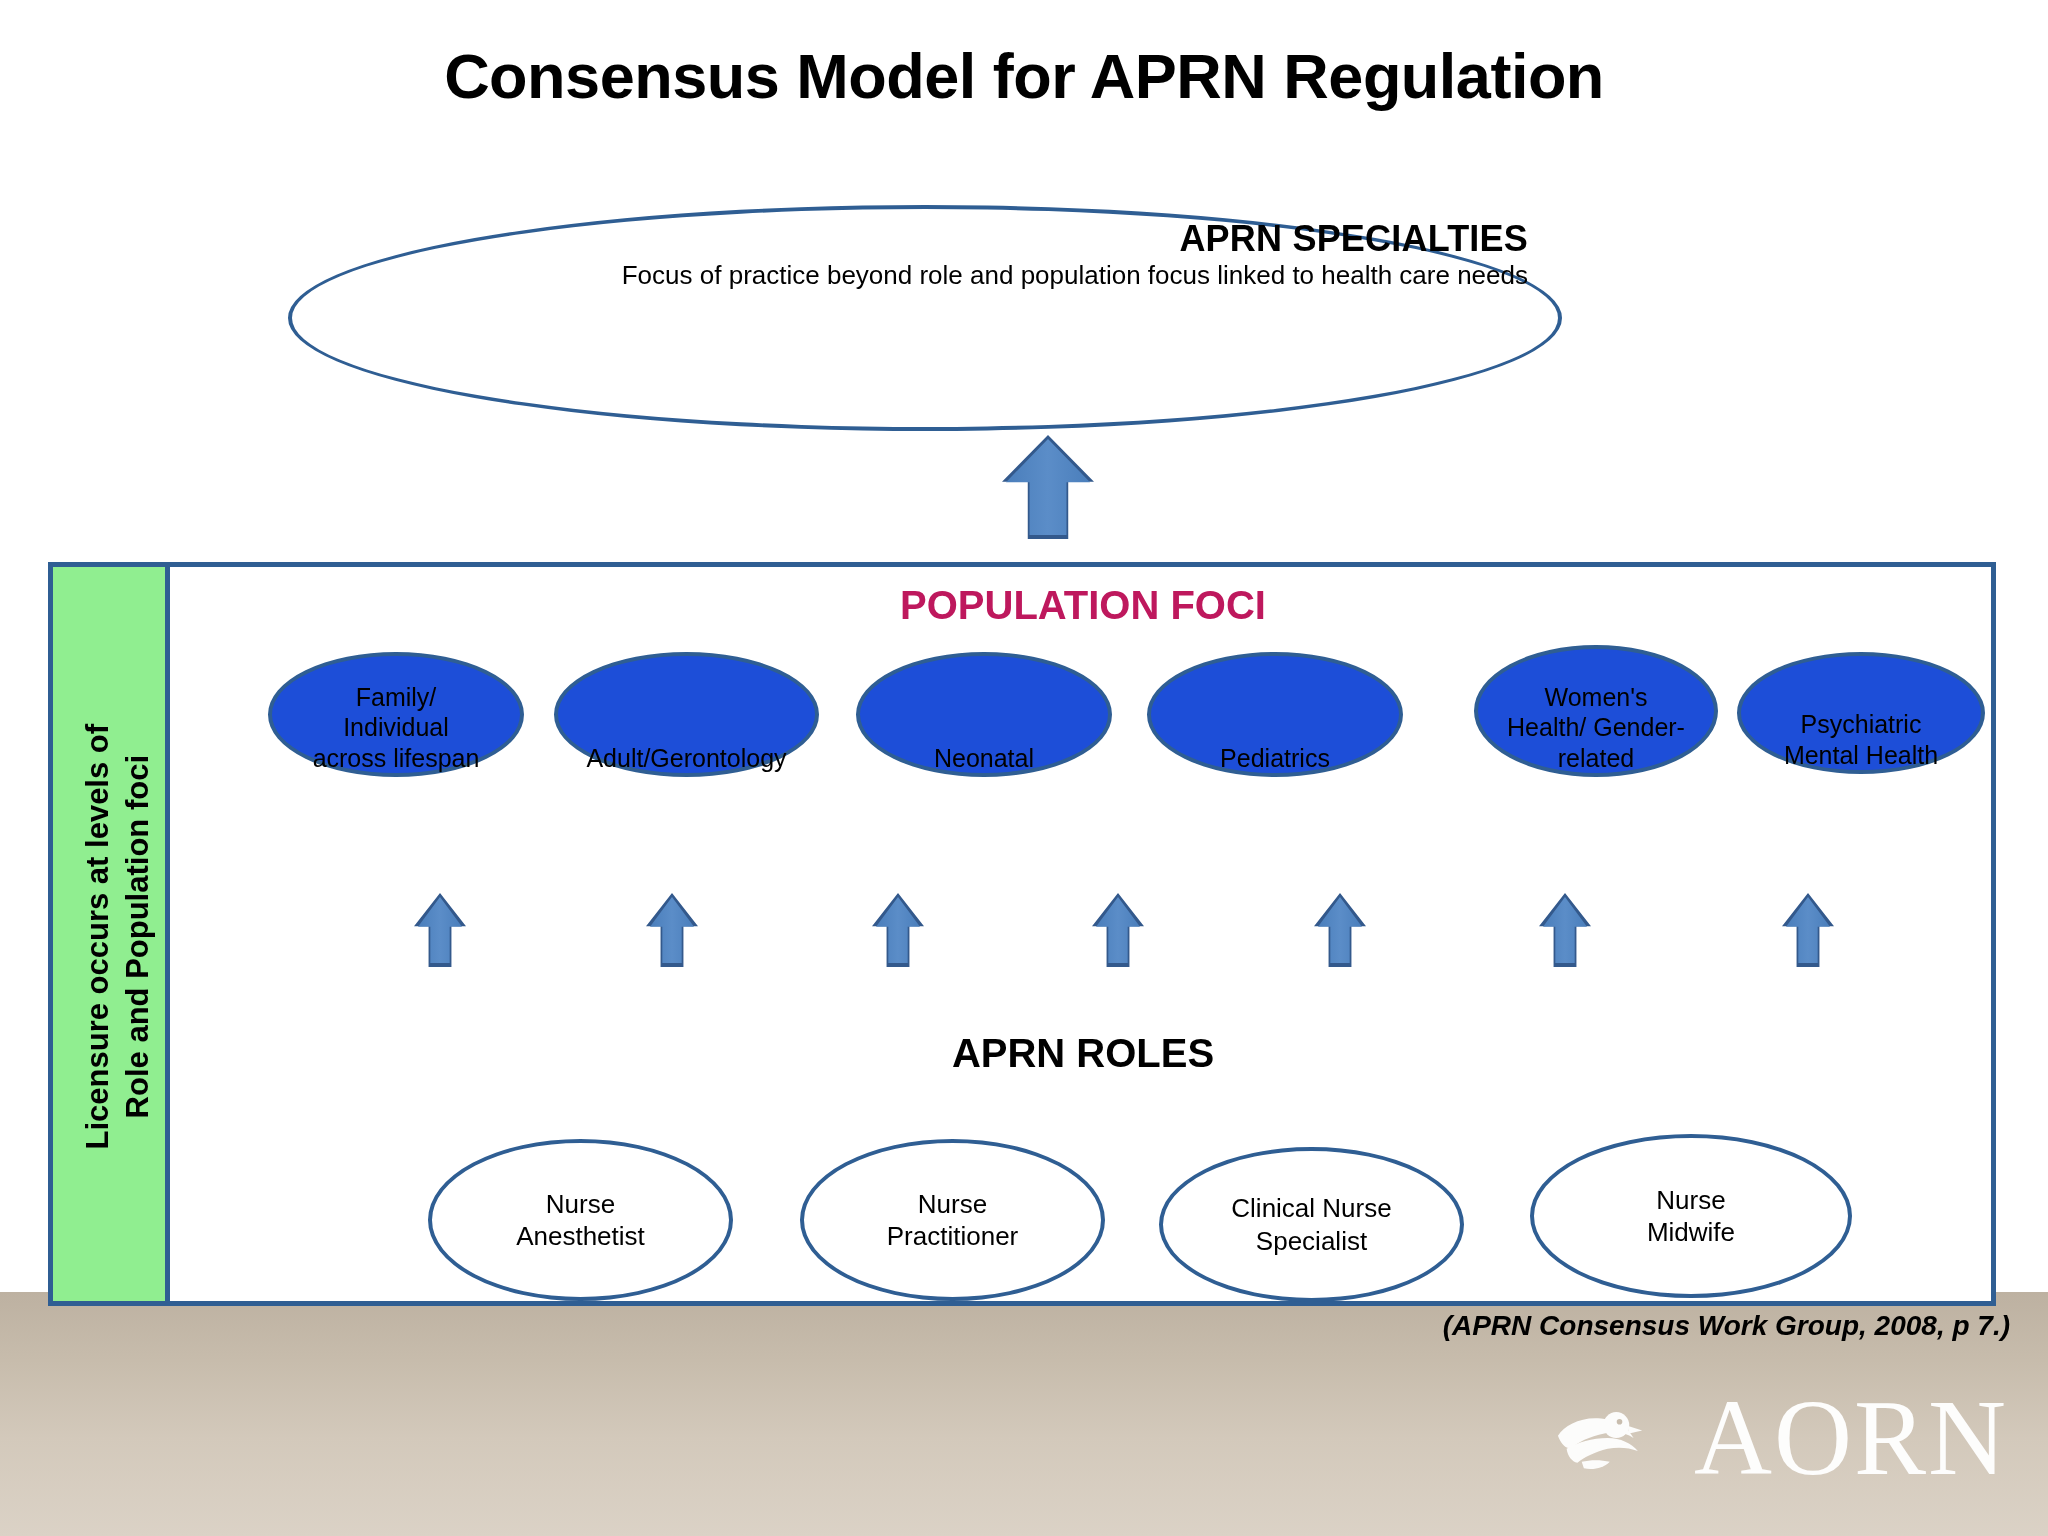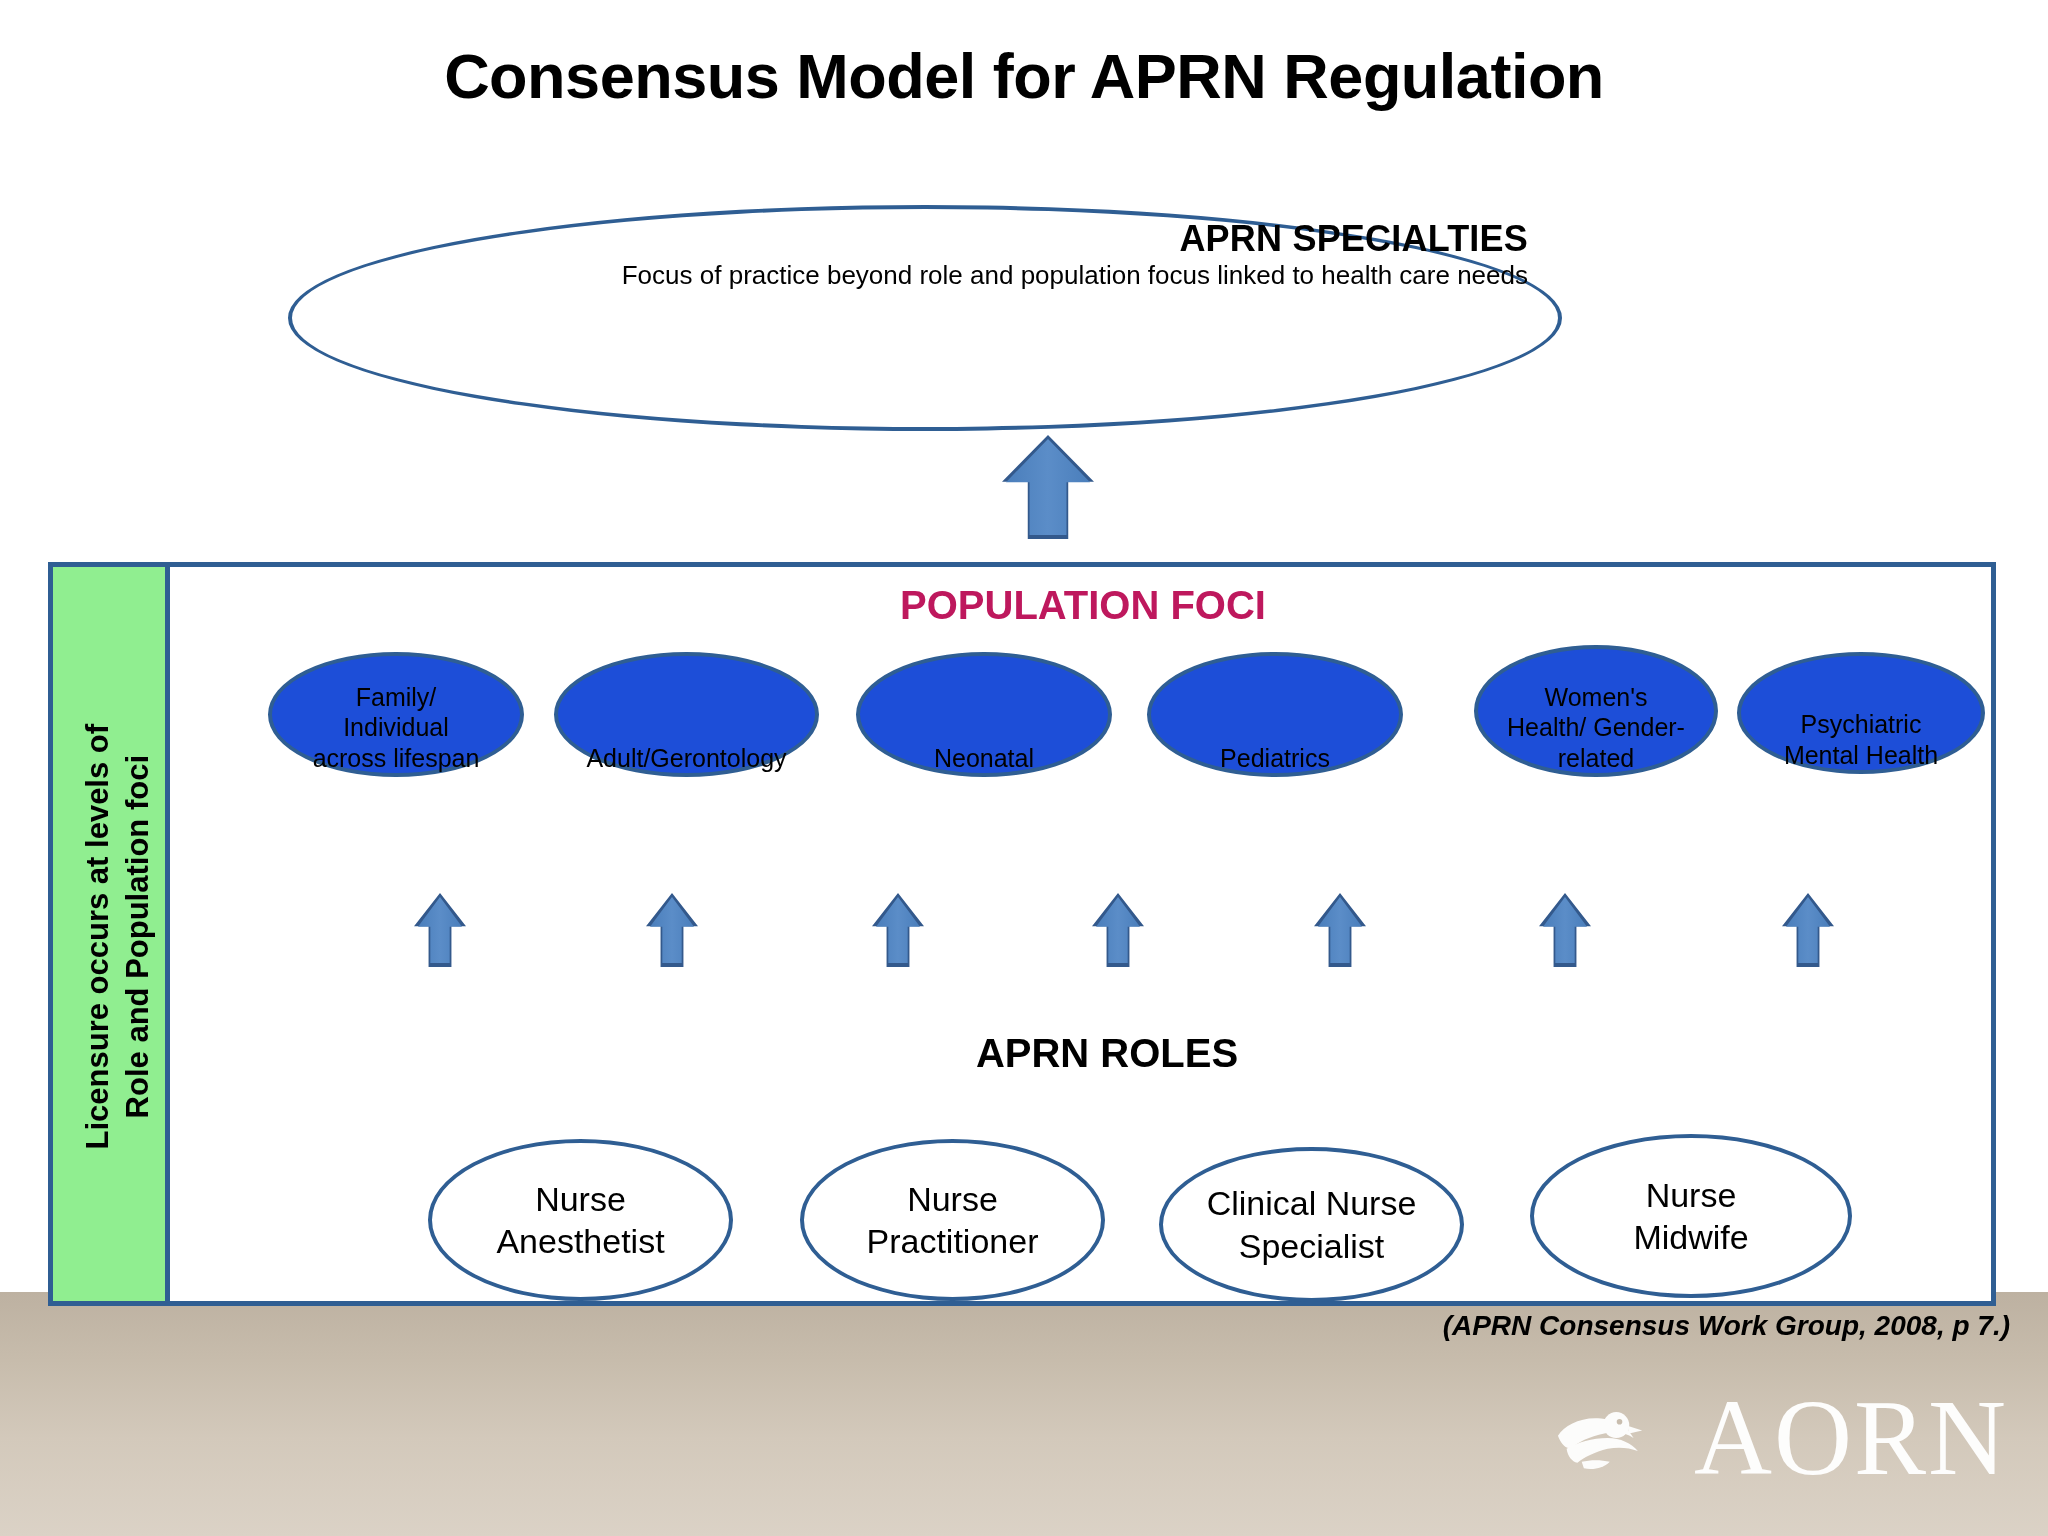--- a/index.html
+++ b/index.html
@@ -67,21 +67,21 @@
     white-space:pre-line;
   }
 
   
   #pop-heading{
     position:absolute;left:170px;top:583px;width:1826px;text-align:center;
     font-size:40px;font-weight:bold;color:#be185d;
   }
   #roles-heading{
     position:absolute;left:170px;top:1031px;width:1826px;text-align:center;
-    font-size:40px;font-weight:bold;color:#000;padding-left:24px;
+    font-size:40px;font-weight:bold;color:#000;
   }
 
   
   .pop-ell{
     position:absolute;border:4px solid #2f5e93;border-radius:50%;
     background:#1d4ed8;box-sizing:border-box;
     display:flex;align-items:flex-end;justify-content:center;
   }
   .pop-ell span{
     font-size:25px;color:#000;line-height:1.22;text-align:center;
@@ -89,21 +89,21 @@
   }
   .pop-ell.narrow span{width:108%;}
 
   
   .role-ell{
     position:absolute;border:4px solid #2f5e93;border-radius:50%;
     background:transparent;box-sizing:border-box;
     display:flex;align-items:center;justify-content:center;
   }
   .role-ell span{
-    font-size:34px;color:#000;line-height:1.25;text-align:center;
+    font-size:26px;color:#000;line-height:1.25;text-align:center;
     white-space:pre-line;display:block;width:112%;
   }
 
   
   .small-arrow{position:absolute;width:52px;height:74px;}
 
   
   #citation{
     position:absolute;left:1310px;top:1310px;width:700px;text-align:right;
     font-size:28px;font-style:italic;font-weight:bold;color:#000;

